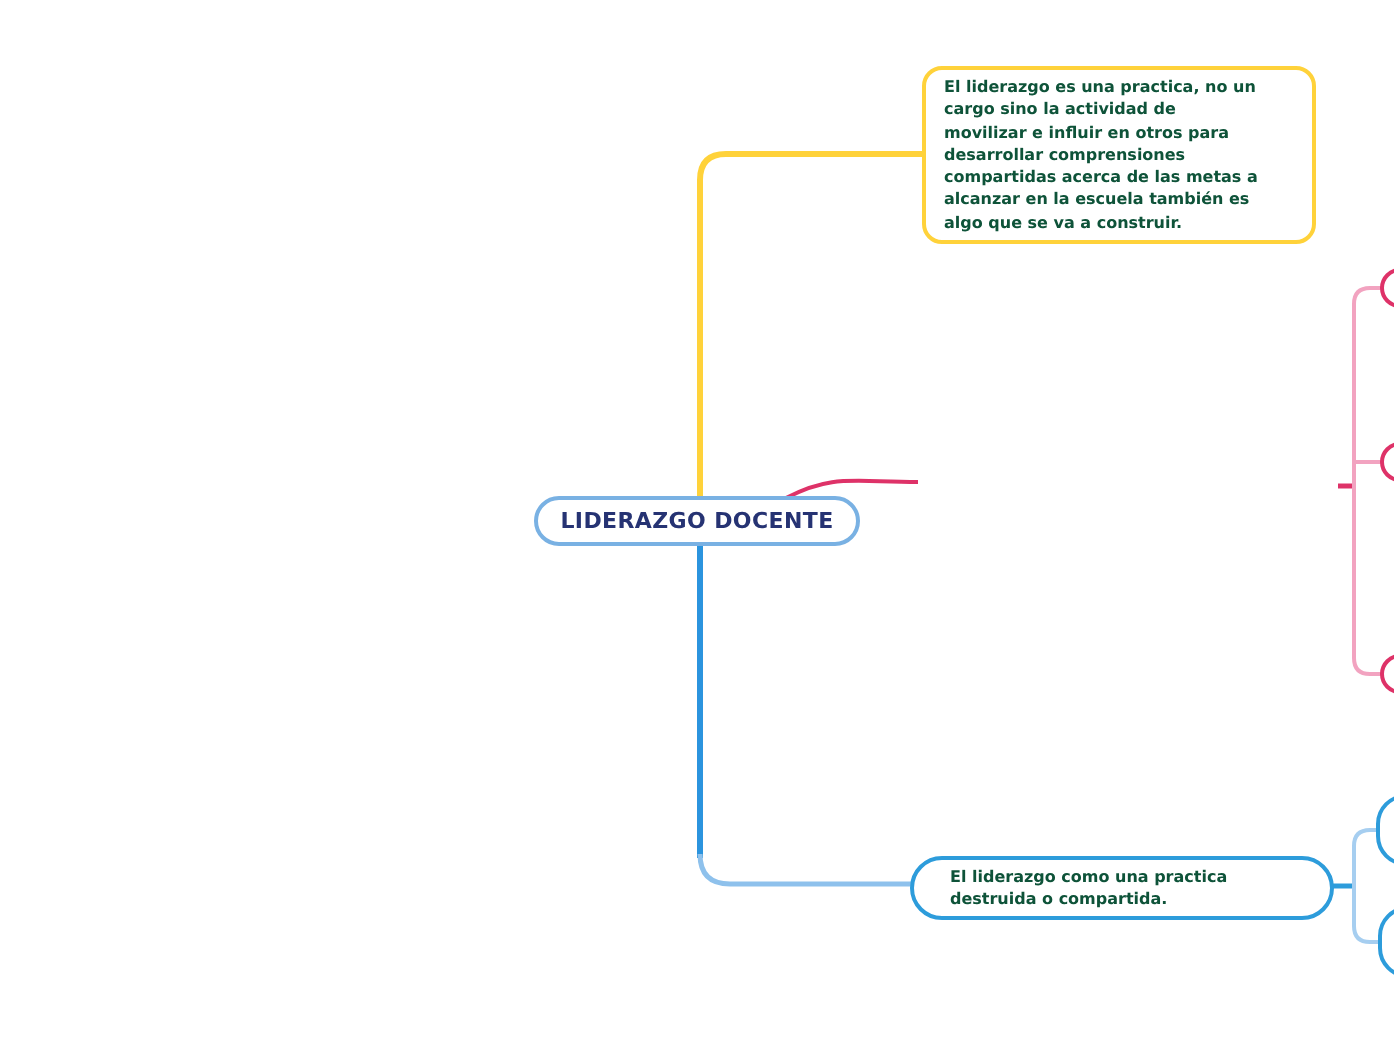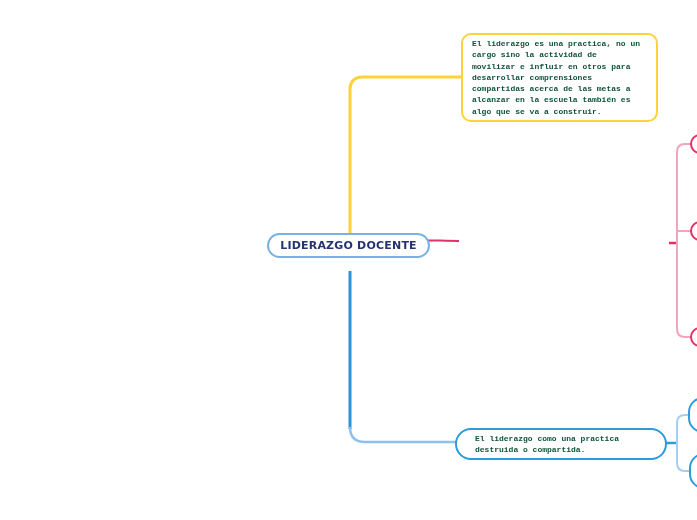--- a/index.html
+++ b/index.html
@@ -7,38 +7,38 @@
     width:697px;height:520px;overflow:hidden;position:relative;
     background:#ffffff;
     font-family:"DejaVu Sans","Liberation Sans",sans-serif;
   }
   #canvas{position:absolute;inset:0;width:697px;height:520px;}
   svg.wires{position:absolute;left:0;top:0;z-index:1;}
   .node{
     position:absolute;z-index:2;background:#ffffff;box-sizing:border-box;
     font-weight:bold;color:#0e5339;white-space:pre;
   }
-  .node.small{font-size:8px;line-height:11.3px;font-family:Liberation Mono, monospace;}
+  .node.small{font-size:8px;line-height:11.3px;}
   .topic-yellow{
     left:461px;top:33px;width:197px;height:89px;
     border:2px solid #ffd23a;border-radius:10px;
     padding:3px 4px 3px 9px;
   }
   .topic-pink{
     left:458px;top:221px;width:215px;height:43px;
     border:2px solid #de3268;border-radius:21px;
     padding:3px 6px 3px 20px;line-height:11px;
   }
   .topic-blue{
     left:455px;top:428px;width:212px;height:32px;
     border:2px solid #2d9cdb;border-radius:16px;
     padding:3px 6px 3px 18px;line-height:11px;
   }
   .central{
-    left:267px;top:233px;width:163px;height:25px;
+    left:267px;top:248px;width:163px;height:25px;
     border:2px solid #79b1e3;border-radius:13px;
     display:flex;align-items:center;justify-content:center;
     font-size:11px;color:#263373;letter-spacing:.2px;white-space:nowrap;
   }
   .stub{
     position:absolute;z-index:2;background:#ffffff;box-sizing:border-box;
   }
   .stub.pink{width:28px;height:20px;border:2px solid #de3268;border-radius:10px;left:690px;}
   .stub.blue{width:30px;height:36px;border:2px solid #2d9cdb;border-radius:17px;}
 </style>

